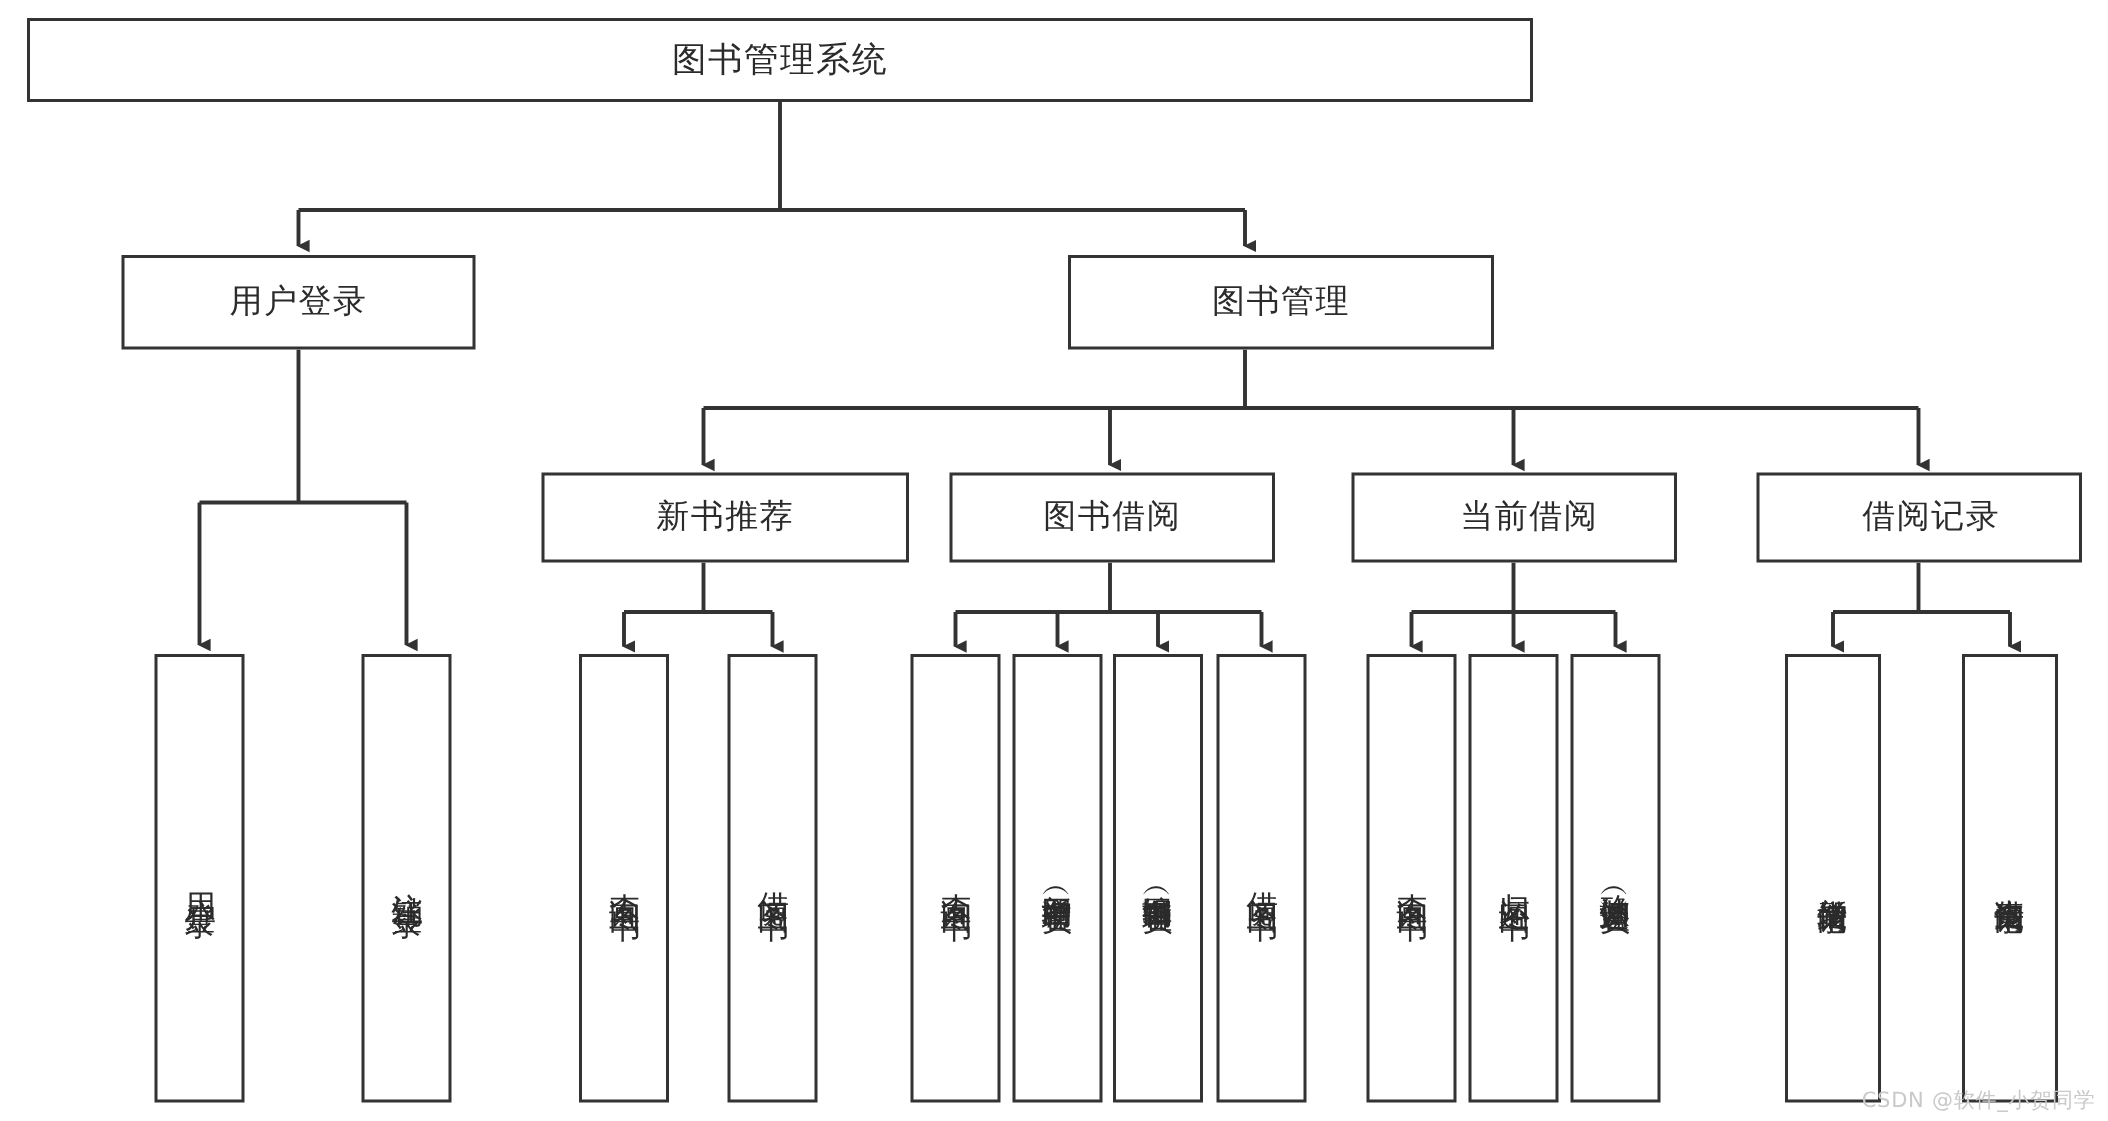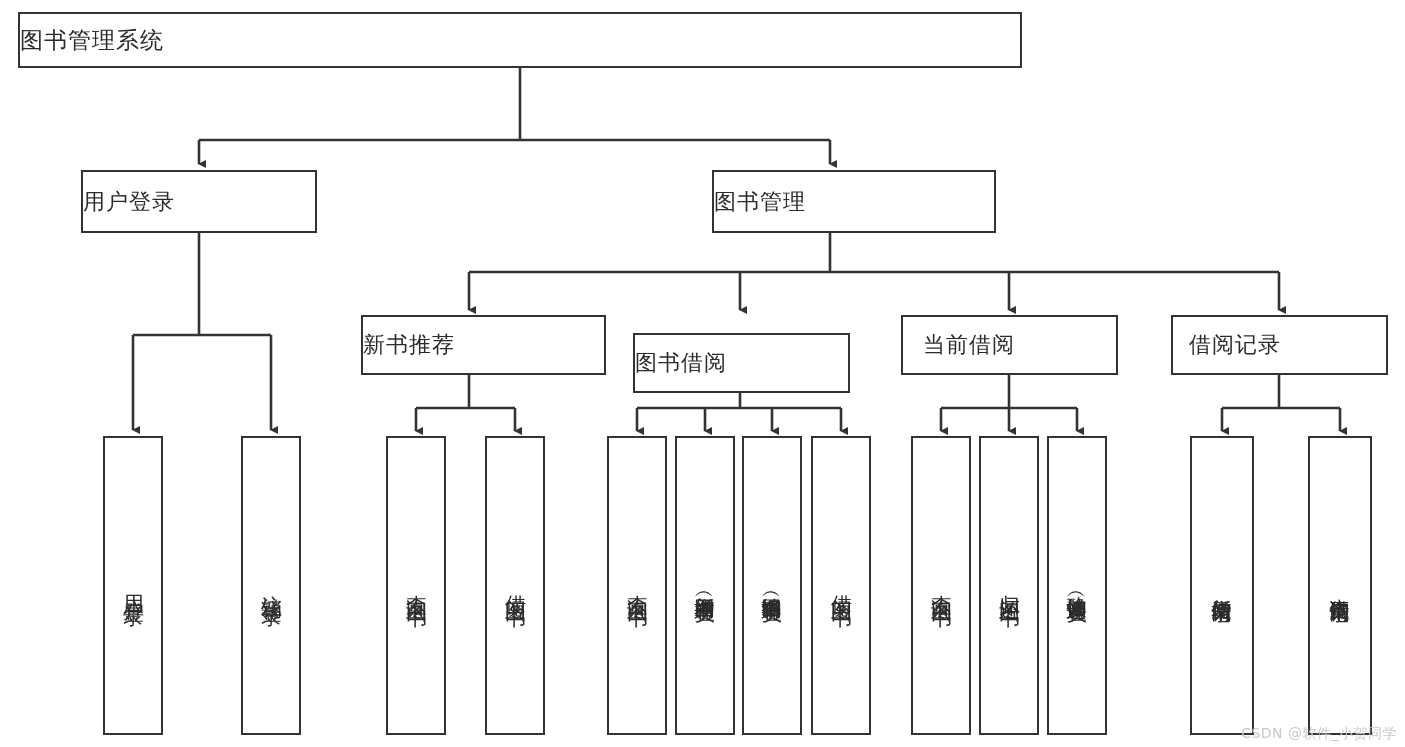--- a/index.html
+++ b/index.html
@@ -25,20 +25,21 @@
     width: 1405px;
     height: 747px;
   }
   .node {
     position: absolute;
     box-sizing: border-box;
     background: #ffffff;
     border: 2px solid #333333;
     display: flex;
     align-items: center;
+    justify-content: center;
     z-index: 2;
   }
   .node-label {
     color: #2b2b2b;
     text-align: center;
     line-height: 1.25;
     letter-spacing: 1px;
     white-space: nowrap;
   }
   
@@ -140,21 +141,21 @@
   <div class="node horiz" style="left:81px; top:170px; width:236px; height:63px;">
     <span class="node-label">用户登录</span>
   </div>
   <div class="node horiz" style="left:712px; top:170px; width:284px; height:63px;">
     <span class="node-label">图书管理</span>
   </div>
 
   <div class="node horiz" style="left:361px; top:315px; width:245px; height:60px;">
     <span class="node-label">新书推荐</span>
   </div>
-  <div class="node horiz" style="left:633px; top:315px; width:217px; height:60px;margin-top:18px;">
+  <div class="node horiz" style="left:633px; top:315px; width:217px; height:60px;">
     <span class="node-label">图书借阅</span>
   </div>
   <div class="node horiz" style="left:901px; top:315px; width:217px; height:60px;padding-left:20px;">
     <span class="node-label">当前借阅</span>
   </div>
   <div class="node horiz" style="left:1171px; top:315px; width:217px; height:60px;padding-left:16px;">
     <span class="node-label">借阅记录</span>
   </div>
 
   <div class="node vert" style="left:103px; top:436px; width:60px; height:299px;">

